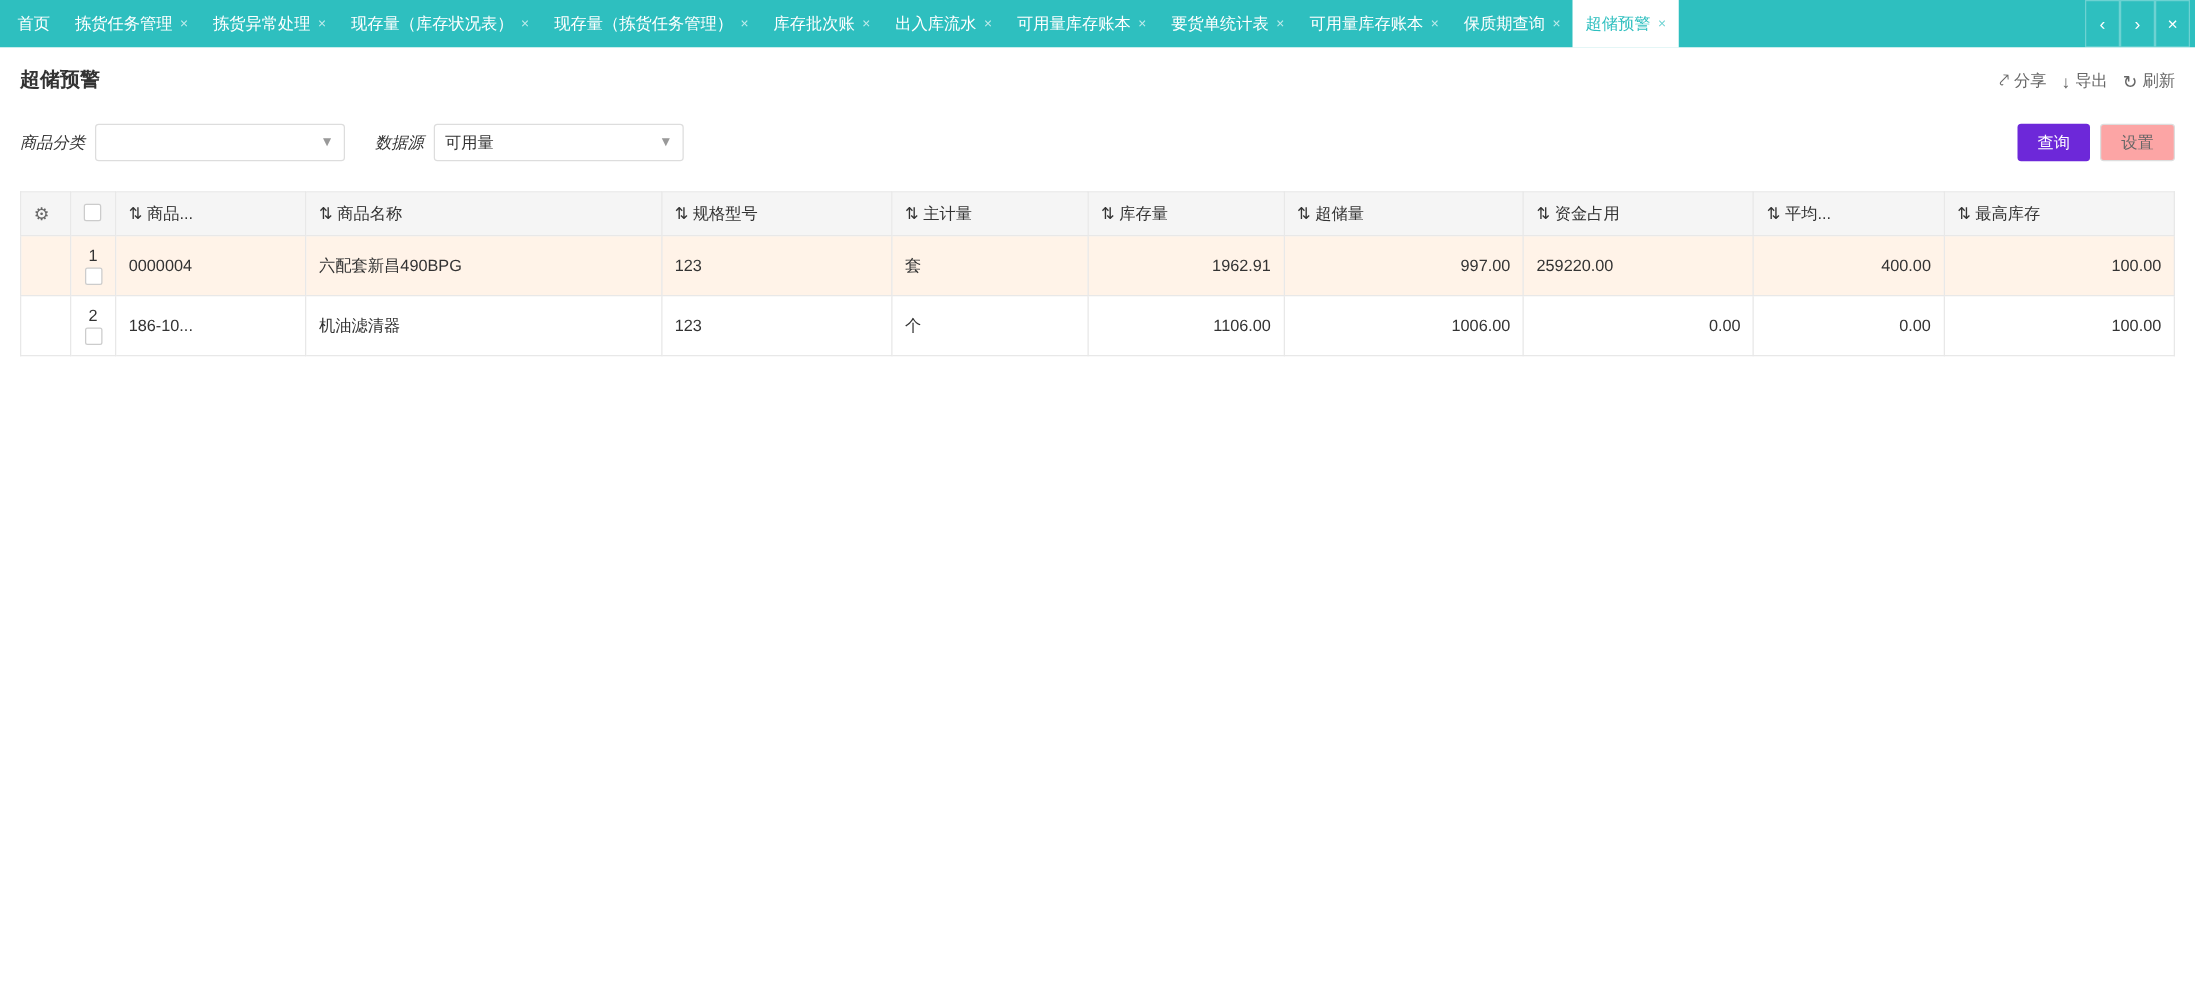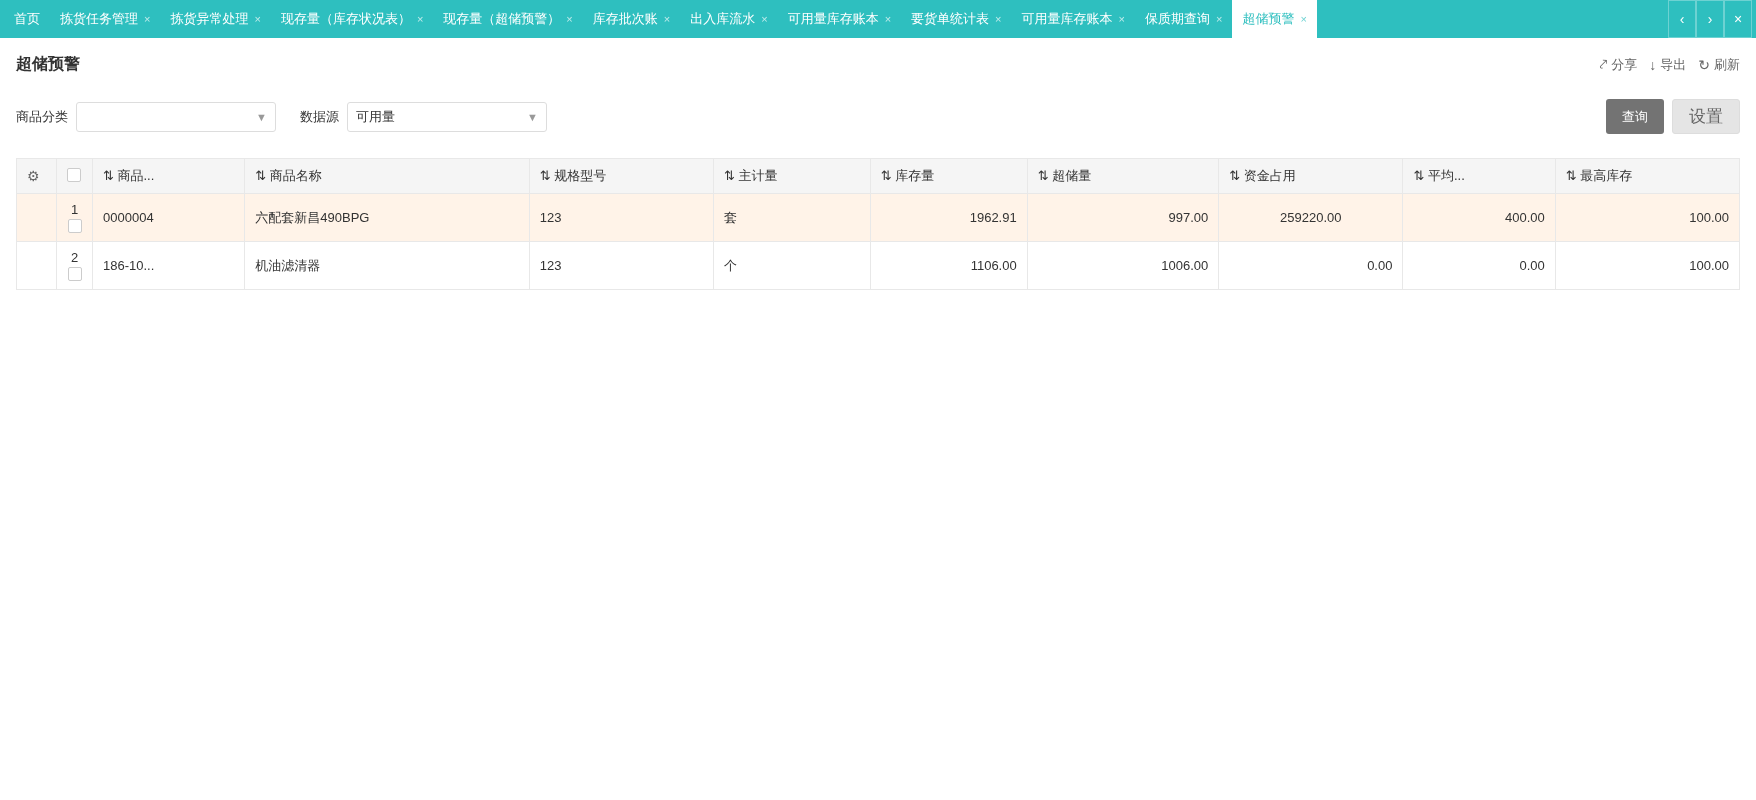--- a/index.html
+++ b/index.html
@@ -93,20 +93,21 @@
     }
     .filter-item {
       display: flex;
       align-items: center;
       gap: 8px;
     }
     .filter-label {
       font-size: 13px;
       color: #333;
       white-space: nowrap;
+      font-style: italic;
     }
     .filter-select {
       display: flex;
       align-items: center;
       border: 1px solid #ddd;
       border-radius: 3px;
       padding: 4px 8px;
       min-width: 200px;
       height: 30px;
       cursor: pointer;
@@ -119,36 +120,36 @@
       color: #999;
       font-size: 11px;
       margin-left: 8px;
     }
     .filter-buttons {
       margin-left: auto;
       display: flex;
       gap: 8px;
     }
     .btn-query {
-      background: #737373;
+      background: #6d28d9;
       color: #fff;
       border: none;
       border-radius: 3px;
       padding: 5px 16px;
       cursor: pointer;
       font-size: 13px;
     }
     .btn-settings {
-      background: #e5e5e5;
+      background: #fca5a5;
       color: #666;
       border: 1px solid #ddd;
       border-radius: 3px;
       padding: 5px 16px;
       cursor: pointer;
-      font-size: 17px;
+      font-size: 13px;
     }
 
     
     .data-table {
       width: 100%;
       border-collapse: collapse;
       font-size: 13px;
     }
     .data-table th {
       background: #f5f5f5;
@@ -201,21 +202,21 @@
   </div>
   <div class="nav-item">
     <span>拣货异常处理</span>
     <span class="close-x">×</span>
   </div>
   <div class="nav-item">
     <span>现存量（库存状况表）</span>
     <span class="close-x">×</span>
   </div>
   <div class="nav-item">
-    <span>现存量（超储预警）</span>
+    <span>现存量（拣货任务管理）</span>
     <span class="close-x">×</span>
   </div>
   <div class="nav-item">
     <span>库存批次账</span>
     <span class="close-x">×</span>
   </div>
   <div class="nav-item">
     <span>出入库流水</span>
     <span class="close-x">×</span>
   </div>
@@ -333,21 +334,21 @@
           <span>1</span>
           <span class="cb" style="margin:0;"></span>
         </div>
       </td>
       <td>0000004</td>
       <td>六配套新昌490BPG</td>
       <td>123</td>
       <td>套</td>
       <td style="text-align:right;">1962.91</td>
       <td style="text-align:right;margin-left:34px;">997.00</td>
-      <td style="text-align:center;">259220.00</td>
+      <td style="text-align:left;">259220.00</td>
       <td style="text-align:right;">400.00</td>
       <td style="text-align:right;">100.00</td>
     </tr>
         <tr class="row-normal">
       <td class="col-settings"></td>
       <td class="col-check" style="text-align:center;">
         <div style="display:flex; flex-direction:column; align-items:center; gap:2px;">
           <span>2</span>
           <span class="cb" style="margin:0;"></span>
         </div>

